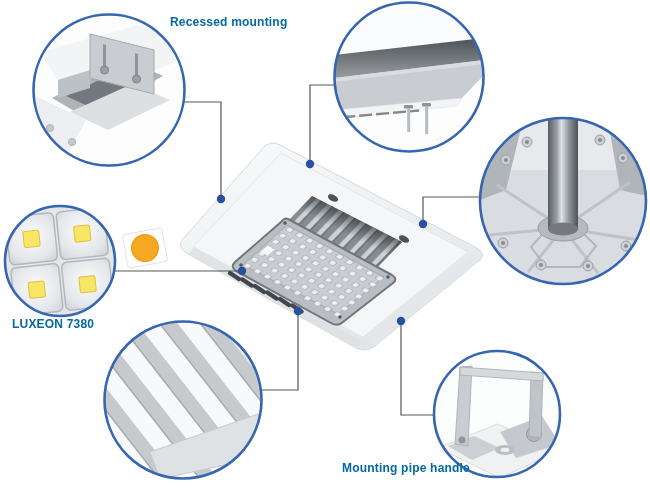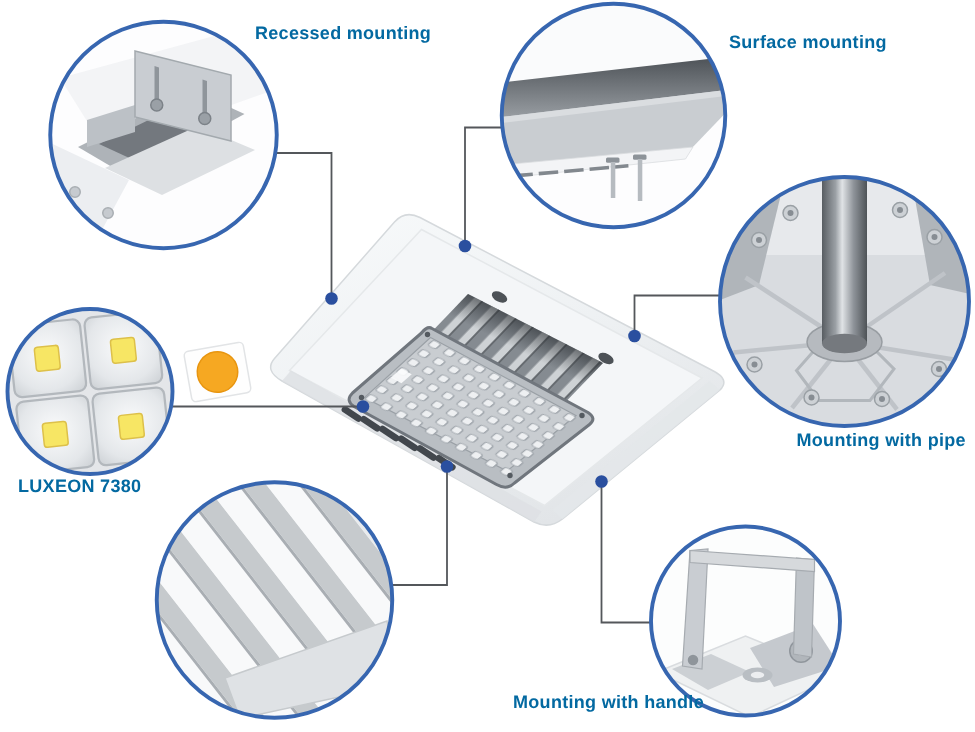--- a/index.html
+++ b/index.html
@@ -281,18 +281,16 @@
         <polygon points="531,372 543,373 541,438 529,436" fill="#bfc4c9" stroke="#a6abb0" stroke-width="0.8"></polygon>
         <polygon points="460,367 543,373 543,381 460,375" fill="#d6d9dc" stroke="#a6abb0" stroke-width="0.8"></polygon>
         <circle cx="462" cy="440" r="3.5" fill="#8f959b"></circle>
       </g>
     </g>
     <circle cx="497" cy="414" r="63" fill="none" stroke="#3766b0" stroke-width="2.6"></circle>
   </g>
 </svg>
 
 <div class="lbl" style="left:170px;top:15px">Recessed mounting</div>
-<div class="lbl" style="left:486px;top:21px">Surface mounting</div>
-<div class="lbl" style="left:531px;top:286px">Mounting with pipe</div>
 <div class="lbl" style="left:12px;top:317px">LUXEON 7380</div>
-<div class="lbl" style="left:342px;top:461px">Mounting with handle</div>
+<div class="lbl" style="left:342px;top:461px">Mounting pipe handle</div>
 
 </div>
 
 </body></html>

